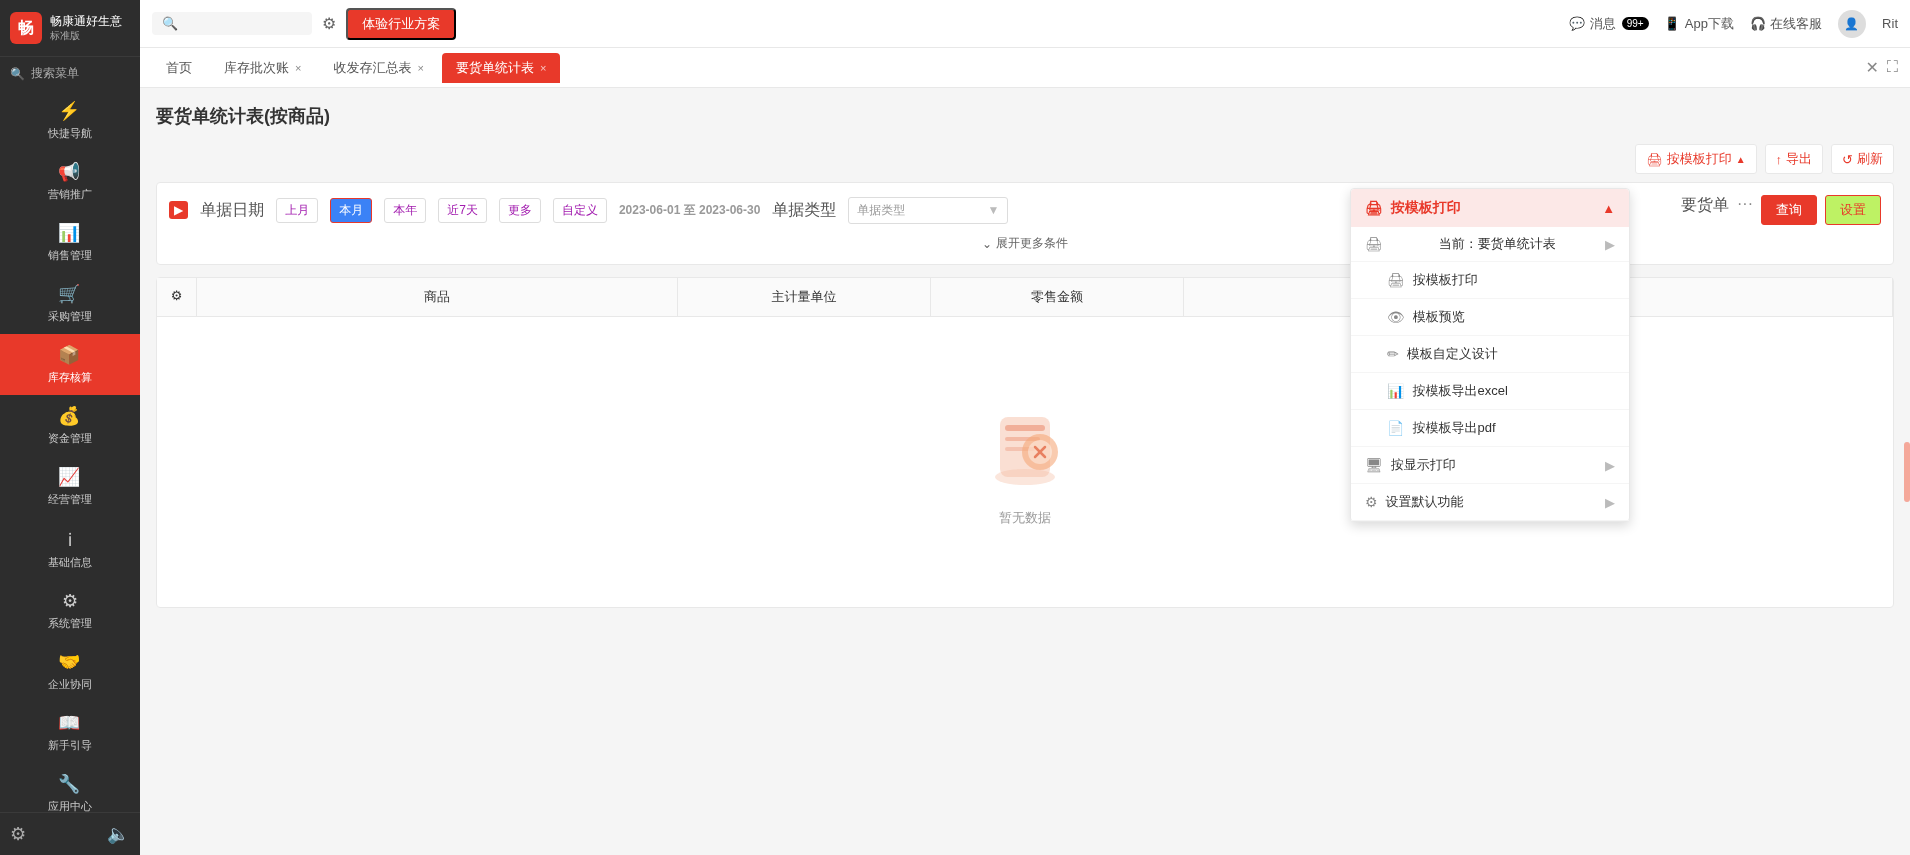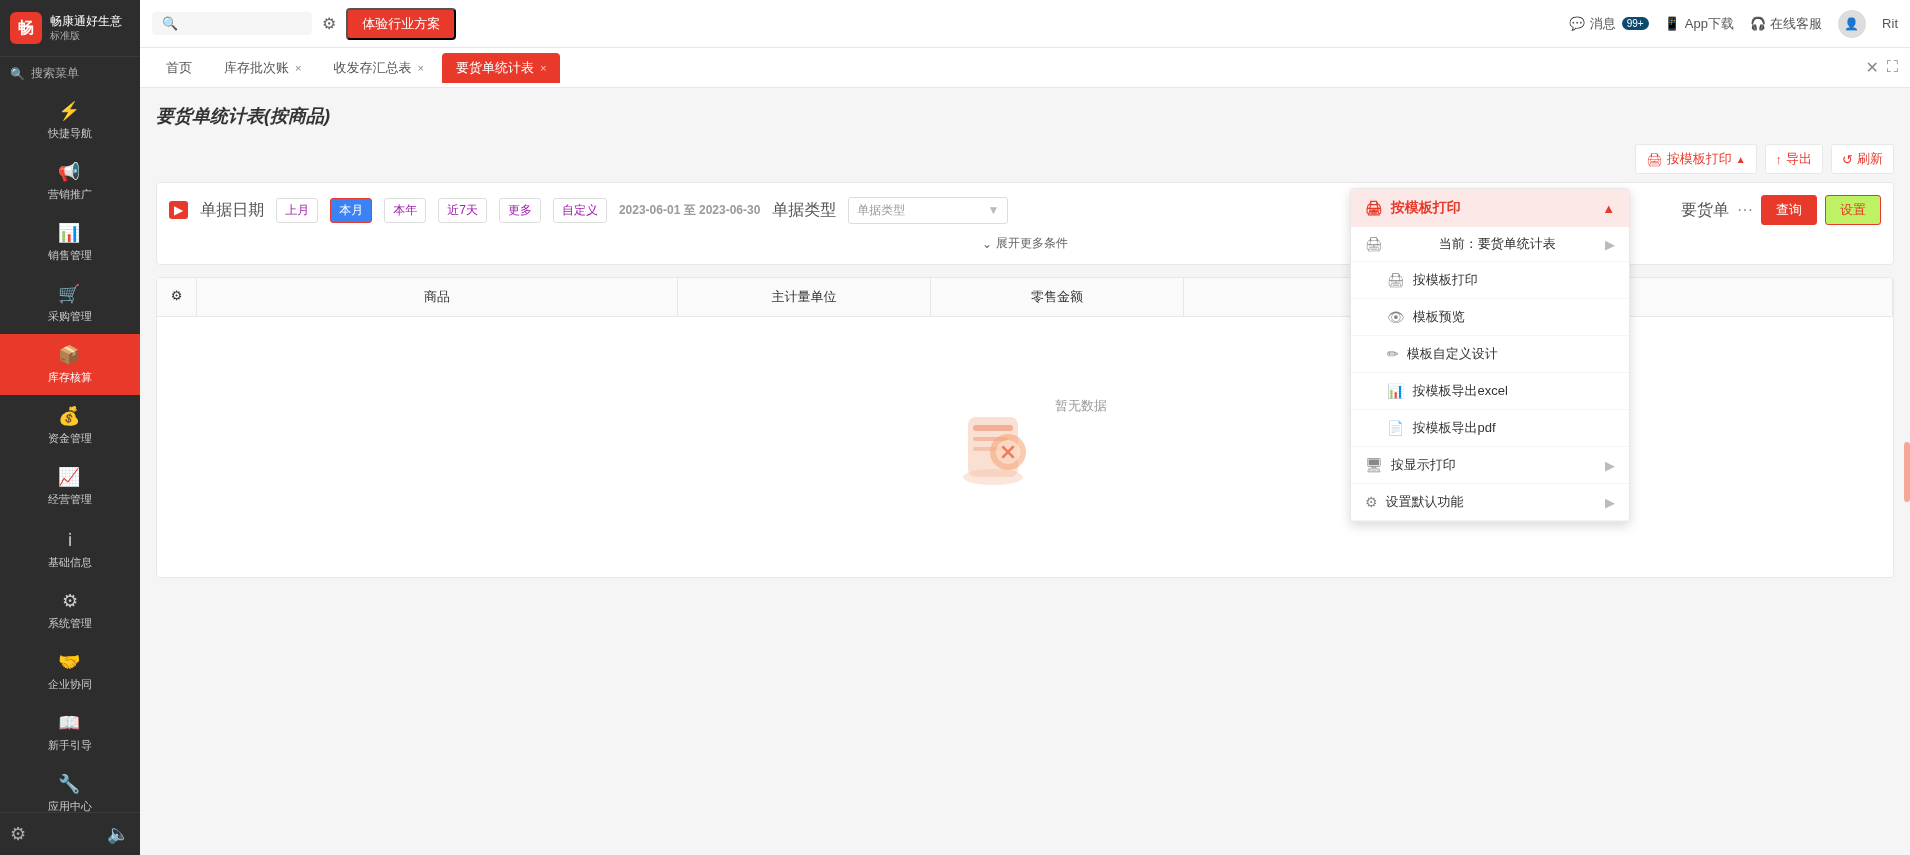--- a/index.html
+++ b/index.html
@@ -123,21 +123,21 @@
       color: #555;
       font-size: 13px;
     }
     .topbar-right-item {
       display: flex;
       align-items: center;
       gap: 4px;
       cursor: pointer;
     }
     .badge {
-      background: #0c4a6e;
+      background: #000000;
       color: #fff;
       border-radius: 10px;
       font-size: 10px;
       padding: 1px 5px;
       margin-left: 2px;
     }
     .avatar {
       width: 28px; height: 28px;
       background: #ddd;
       border-radius: 50%;
@@ -189,21 +189,20 @@
       overflow: auto;
       padding: 16px;
       position: relative;
     }
 
     .page-title {
       font-size: 18px;
       font-weight: bold;
       color: #333;
       margin-bottom: 16px;
-      font-style: italic;
     }
 
     
     .filter-bar {
       background: #fff;
       border: 1px solid #e8e8e8;
       border-radius: 4px;
       padding: 12px;
       margin-bottom: 12px;
     }
@@ -286,21 +285,22 @@
       font-weight: 500;
       flex: 1;
       text-align: center;
       border-right: 1px solid #e8e8e8;
     }
     .table-col:first-child { flex: 0 0 40px; }
     .table-col.product { flex: 2; }
 
     .empty-state {
       display: flex;
-      flex-direction: row;
+      flex-direction: column;
+      align-items: center;
       justify-content: center;
       padding: 80px 0;
       color: #999;
       font-size: 13px;
       gap: 12px;
     }
     .dropdown-menu {
       position: absolute;
       top: 100px;
       right: 280px;
@@ -570,21 +570,21 @@
         <button class="date-btn">更多</button>
         <button class="date-btn">自定义</button>
         <span class="date-range">2023-06-01 至 2023-06-30</span>
 
         <span class="filter-label">单据类型</span>
         <div class="filter-select">
           <span style="color:#999;">单据类型</span>
           <span style="margin-left:auto;color:#bbb;">▼</span>
         </div>
 
-        <div style="margin-left:auto; display:flex; gap:8px; align-items:center;">
+        <div style="margin-left:auto; display:flex; gap:8px; align-items:flex-start;">
           <span class="filter-label">要货单</span>
           <span class="more-dots">···</span>
           <button class="toolbar-btn primary">查询</button>
           <button class="toolbar-btn outline-red">设置</button>
         </div>
       </div>
 
       <div class="filter-expand-row">
         <div class="filter-expand-btn">
           <span>⌄</span>

